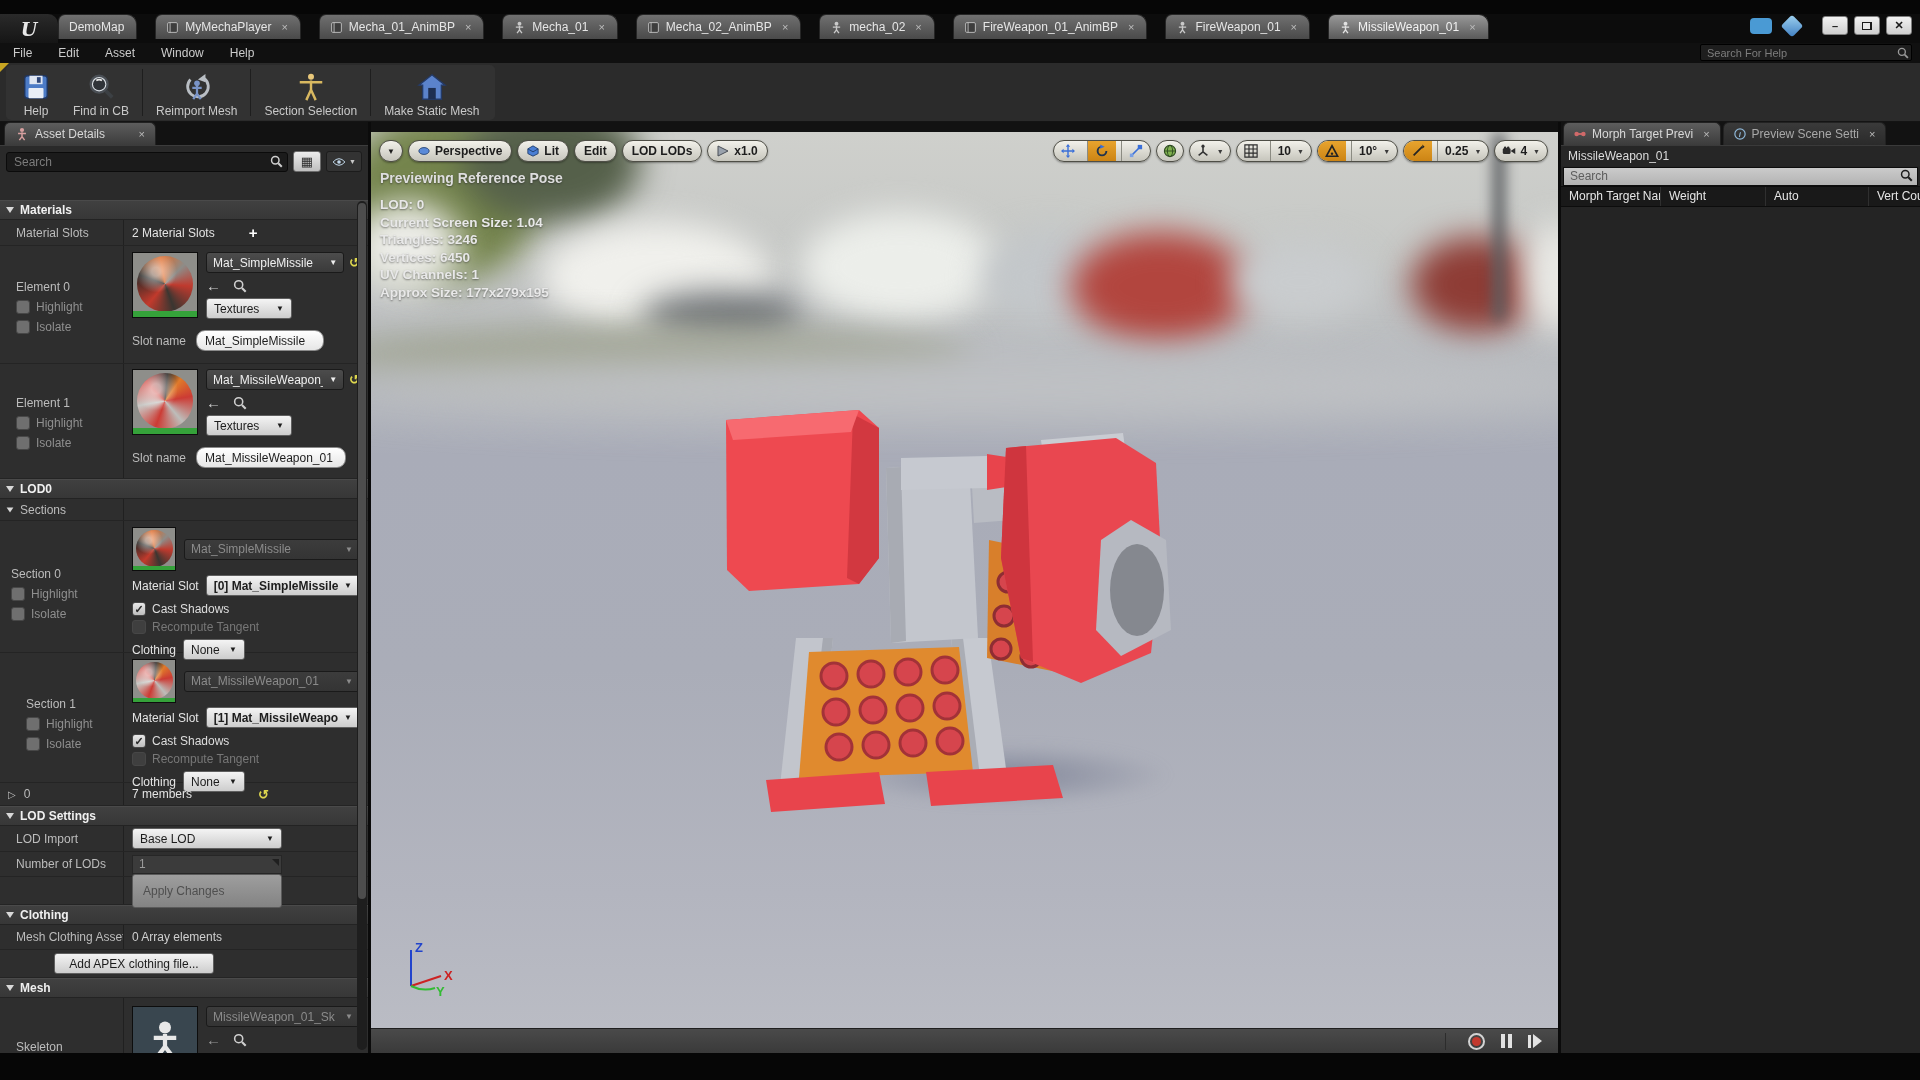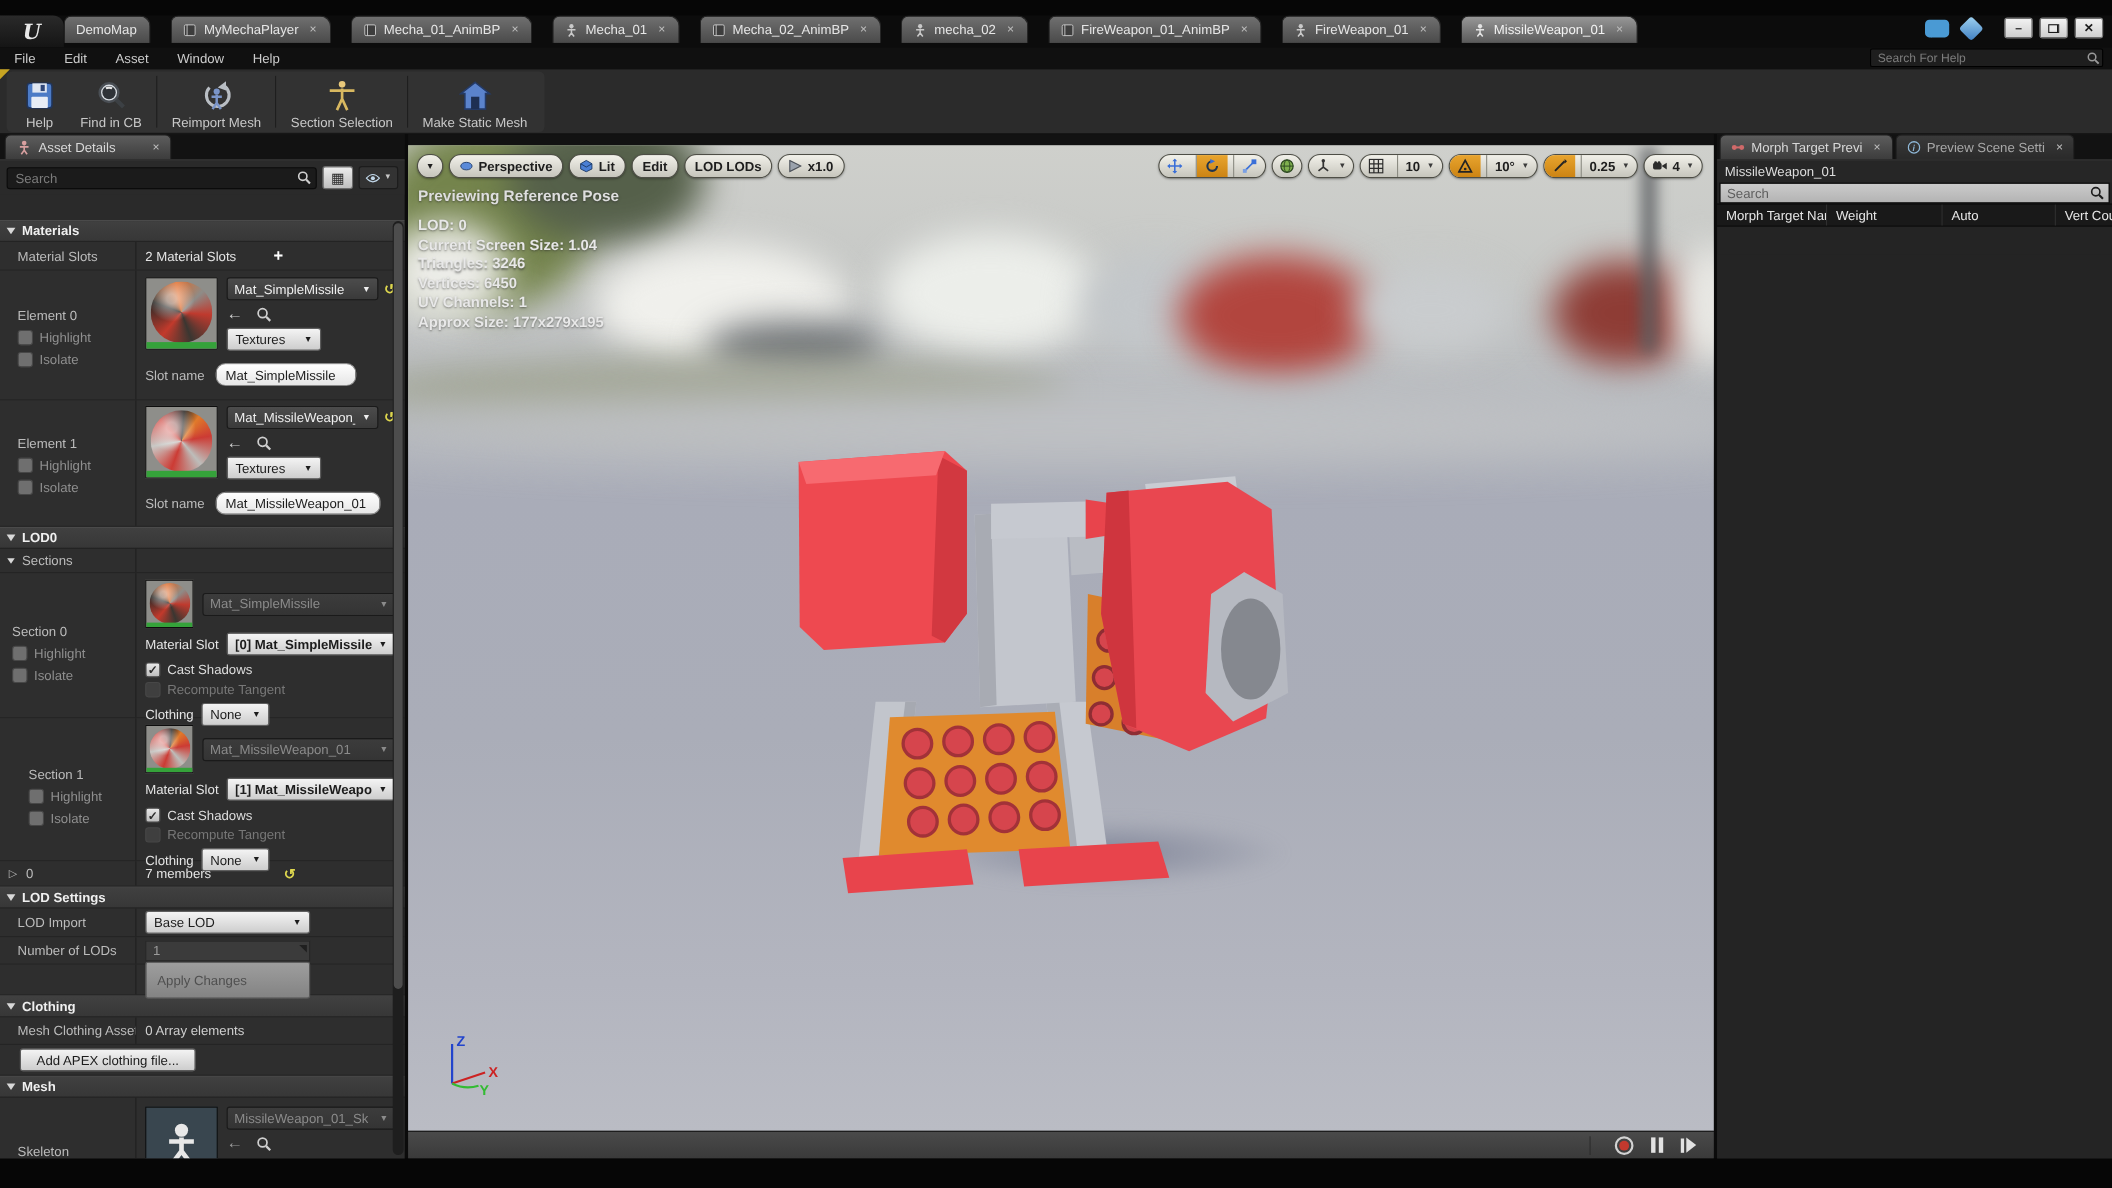--- a/index.html
+++ b/index.html
@@ -625,21 +625,21 @@
             <span>Clothing</span>
           </div>
 
         <div class="prow" style="height:25px">
           <div class="prow-left" style="padding-top:5px">Mesh Clothing Asset</div>
           <div class="prow-right">
               <span style="color:#cfcfcf">0 Array elements</span>
             </div>
         </div>
         <div class="prow" style="height:28px">
-          <div style="padding:3px 0 0 18px;">
+          <div style="padding:3px 0 0 18px;margin-left:36px;">
               <div class="dd-light" style="width:160px; justify-content:center;">
                 <span>Add APEX clothing file...</span>
               </div>
             </div>
         </div>
 
         <div class="sec-header">
             <span class="tri-down"></span>
             <span>Mesh</span>
           </div>

